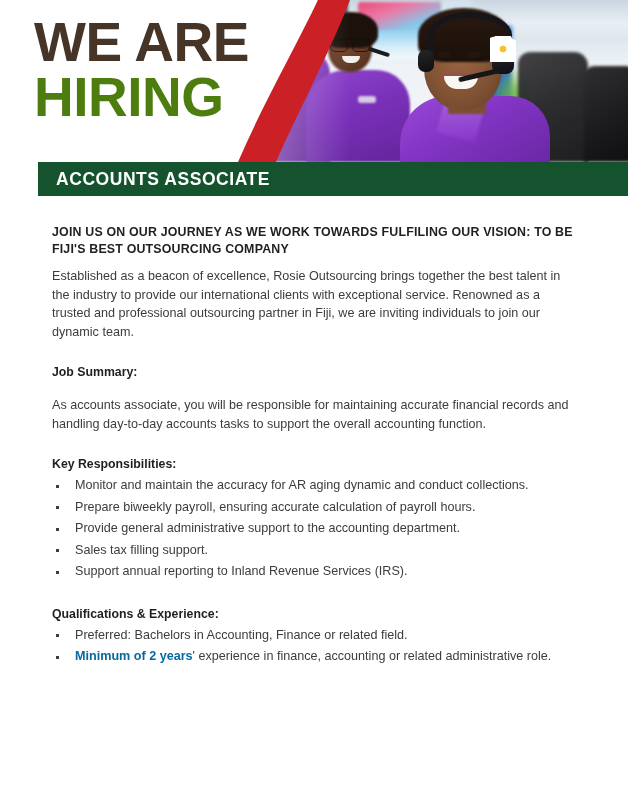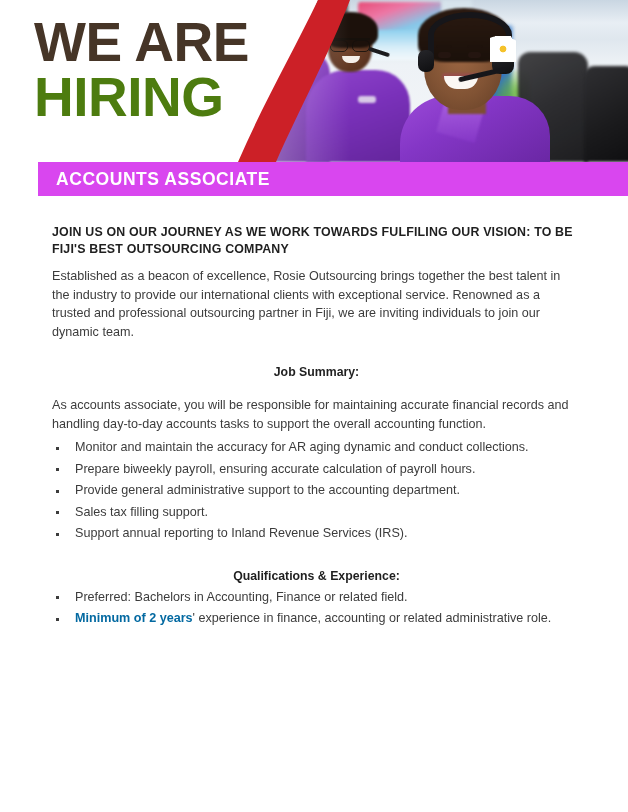--- a/index.html
+++ b/index.html
@@ -240,21 +240,21 @@
     top: 0; left: 0;
     width: 628px; height: 162px;
     pointer-events: none;
   }
 
   
   .title-banner {
     position: absolute;
     top: 162px; left: 38px;
     width: 590px; height: 34px;
-    background: #d946ef;
+    background: #14532d;
     display: flex;
     align-items: center;
   }
   .title-banner-text {
     color: #ffffff;
     font-size: 17.5px;
     font-weight: bold;
     letter-spacing: .55px;
     padding-left: 18px;
   }
@@ -282,21 +282,20 @@
     line-height: 18.5px;
     margin-bottom: 0;
   }
 
   .section-head {
     color: #1f1f1f;
     font-size: 12.3px;
     font-weight: bold;
     margin-top: 24px;
     margin-bottom: 2px;
-    text-align: center;
   }
 
   .para-gap { margin-top: 17px; }
 
   ul.bullets {
     list-style: none;
     margin: 4px 0 0 0;
     padding: 0;
   }
   ul.bullets li {
@@ -387,20 +386,21 @@
 
   <div class="body-wrap">
 
     <div class="lede">JOIN US ON OUR JOURNEY AS WE WORK TOWARDS FULFILING OUR VISION: TO BE FIJI'S BEST OUTSOURCING COMPANY</div>
 
     <p class="para">Established as a beacon of excellence, Rosie Outsourcing brings together the best talent in the industry to provide our international clients with exceptional service. Renowned as a trusted and professional outsourcing partner in Fiji, we are inviting individuals to join our dynamic team.</p>
 
     <div class="section-head">Job Summary:</div>
     <p class="para para-gap">As accounts associate, you will be responsible for maintaining accurate financial records and handling day-to-day accounts tasks to support the overall accounting function.</p>
 
+    <div class="section-head">Key Responsibilities:</div>
     <ul class="bullets" id="responsibilities-list">
         <li>Monitor and maintain the accuracy for AR aging dynamic and conduct collections.</li>
         <li>Prepare biweekly payroll, ensuring accurate calculation of payroll hours.</li>
         <li>Provide general administrative support to the accounting department.</li>
         <li>Sales tax filling support.</li>
         <li>Support annual reporting to Inland Revenue Services (IRS).</li>
       </ul>
 
     <div class="section-head">Qualifications &amp; Experience:</div>
     <ul class="bullets" id="qualifications-list">

